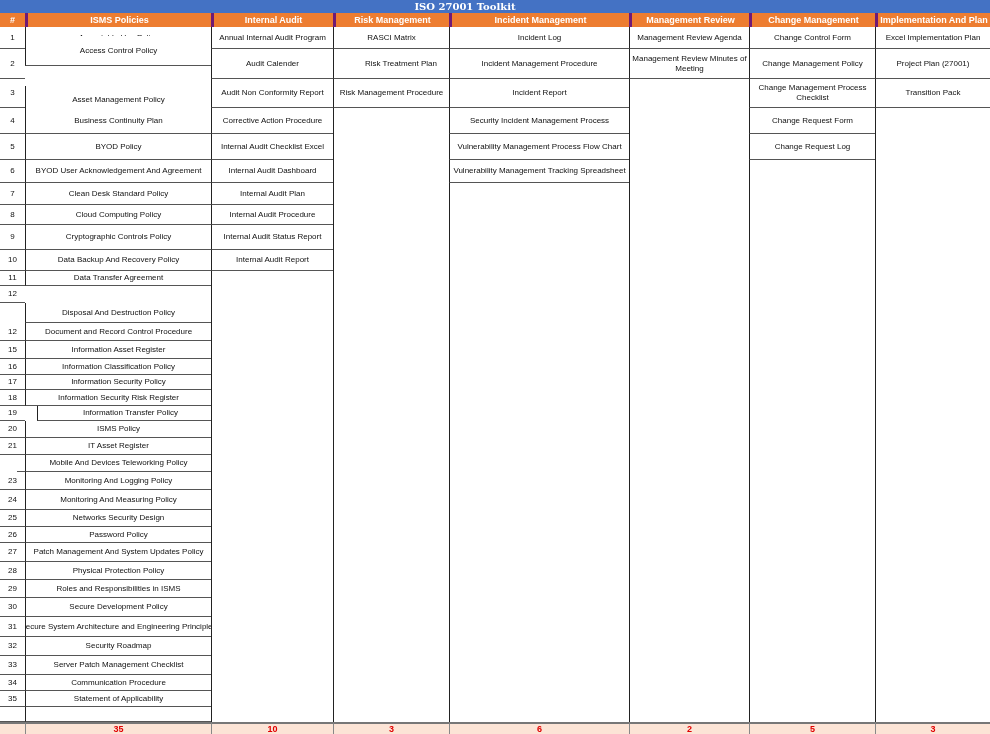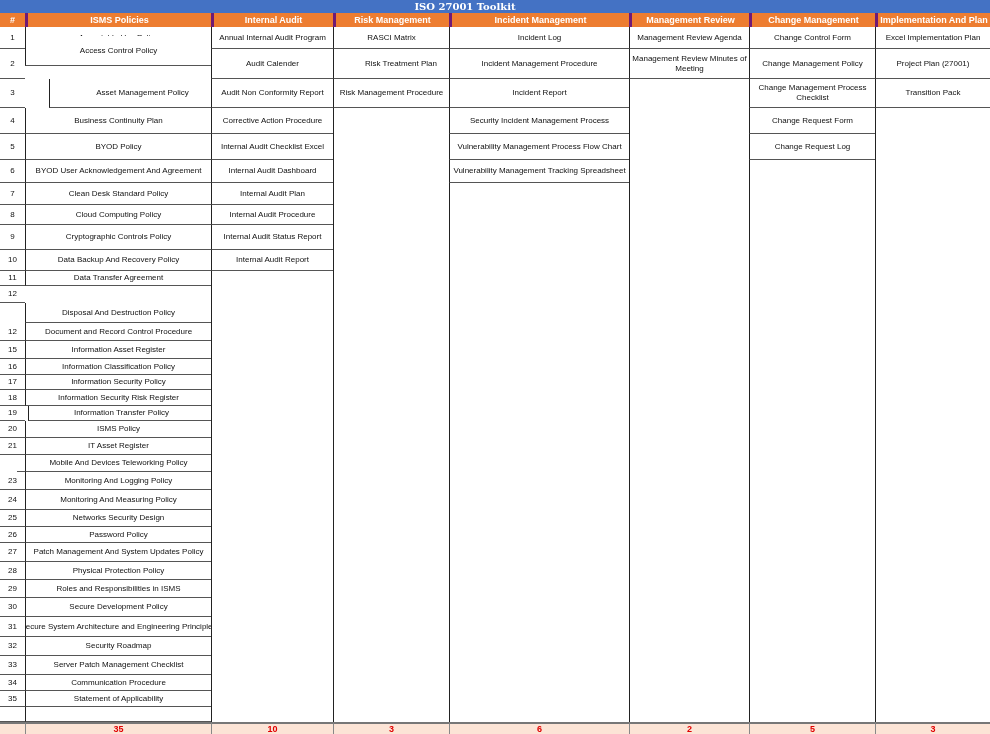--- a/index.html
+++ b/index.html
@@ -25,21 +25,21 @@
     <div class="hdr" style="left: 333px; top: 13px; width: 116px; height: 14px;">Risk Management</div>
     <div class="hdr" style="left: 449px; top: 13px; width: 180px; height: 14px;">Incident  Management</div>
     <div class="hdr" style="left: 629px; top: 13px; width: 120px; height: 14px;">Management Review</div>
     <div class="hdr" style="left: 749px; top: 13px; width: 126px; height: 14px;">Change  Management</div>
     <div class="hdr" style="left: 875px; top: 13px; width: 115px; height: 14px;">Implementation And Plan</div>
     <div class="cell num" style="left: 0px; top: 27px; width: 25px; height: 22px;">1</div>
     <div class="cell" style="left: 25px; top: 27px; width: 186px; height: 22px;">Acceptable Use Policy</div>
     <div class="cell num" style="left: 0px; top: 49px; width: 25px; height: 30px;">2</div>
     <div class="cell" style="left: 25px; top: 36px; width: 186px; height: 30px;">Access Control Policy</div>
     <div class="cell num" style="left: 0px; top: 79px; width: 25px; height: 29px;">3</div>
-    <div class="cell" style="left: 25px; top: 79px; width: 186px; height: 29px; margin-left: 24px;">Asset Management Policy</div>
+    <div class="cell" style="left: 25px; top: 86px; width: 186px; height: 29px;">Asset Management Policy</div>
     <div class="cell num" style="left: 0px; top: 108px; width: 25px; height: 26px;">4</div>
     <div class="cell" style="left: 25px; top: 108px; width: 186px; height: 26px;">Business Continuity Plan</div>
     <div class="cell num" style="left: 0px; top: 134px; width: 25px; height: 26px;">5</div>
     <div class="cell" style="left: 25px; top: 134px; width: 186px; height: 26px;">BYOD Policy</div>
     <div class="cell num" style="left: 0px; top: 160px; width: 25px; height: 23px;">6</div>
     <div class="cell" style="left: 25px; top: 160px; width: 186px; height: 23px;">BYOD User Acknowledgement And Agreement</div>
     <div class="cell num" style="left: 0px; top: 183px; width: 25px; height: 22px;">7</div>
     <div class="cell" style="left: 25px; top: 183px; width: 186px; height: 22px;">Clean Desk Standard Policy</div>
     <div class="cell num" style="left: 0px; top: 205px; width: 25px; height: 20px;">8</div>
     <div class="cell" style="left: 25px; top: 205px; width: 186px; height: 20px;">Cloud Computing Policy</div>
@@ -57,21 +57,21 @@
     <div class="cell" style="left: 25px; top: 323px; width: 186px; height: 18px;">Document and Record Control Procedure</div>
     <div class="cell num" style="left: 0px; top: 341px; width: 25px; height: 18px;">15</div>
     <div class="cell" style="left: 25px; top: 341px; width: 186px; height: 18px;">Information Asset Register</div>
     <div class="cell num" style="left: 0px; top: 359px; width: 25px; height: 16px;">16</div>
     <div class="cell" style="left: 25px; top: 359px; width: 186px; height: 16px;">Information Classification Policy</div>
     <div class="cell num" style="left: 0px; top: 375px; width: 25px; height: 15px;">17</div>
     <div class="cell" style="left: 25px; top: 375px; width: 186px; height: 15px;">Information Security Policy</div>
     <div class="cell num" style="left: 0px; top: 390px; width: 25px; height: 16px;">18</div>
     <div class="cell" style="left: 25px; top: 390px; width: 186px; height: 16px;">Information Security Risk Register</div>
     <div class="cell num" style="left: 0px; top: 406px; width: 25px; height: 15px;">19</div>
-    <div class="cell" style="left: 28px; top: 406px; width: 186px; height: 15px;">Information Transfer Policy</div>
+    <div class="cell" style="left: 37px; top: 406px; width: 186px; height: 15px;">Information Transfer Policy</div>
     <div class="cell num" style="left: 0px; top: 421px; width: 25px; height: 17px;">20</div>
     <div class="cell" style="left: 25px; top: 421px; width: 186px; height: 17px;">ISMS Policy</div>
     <div class="cell num" style="left: 0px; top: 438px; width: 25px; height: 17px;">21</div>
     <div class="cell" style="left: 25px; top: 438px; width: 186px; height: 17px;">IT Asset Register</div>
     <div class="cell num" style="left: 0px; top: 455px; width: 25px; height: 17px; margin-left: 17px;">22</div>
     <div class="cell" style="left: 25px; top: 455px; width: 186px; height: 17px;">Mobile And Devices Teleworking Policy</div>
     <div class="cell num" style="left: 0px; top: 472px; width: 25px; height: 18px;">23</div>
     <div class="cell" style="left: 25px; top: 472px; width: 186px; height: 18px;">Monitoring And Logging Policy</div>
     <div class="cell num" style="left: 0px; top: 490px; width: 25px; height: 20px;">24</div>
     <div class="cell" style="left: 25px; top: 490px; width: 186px; height: 20px;">Monitoring And Measuring Policy</div>

